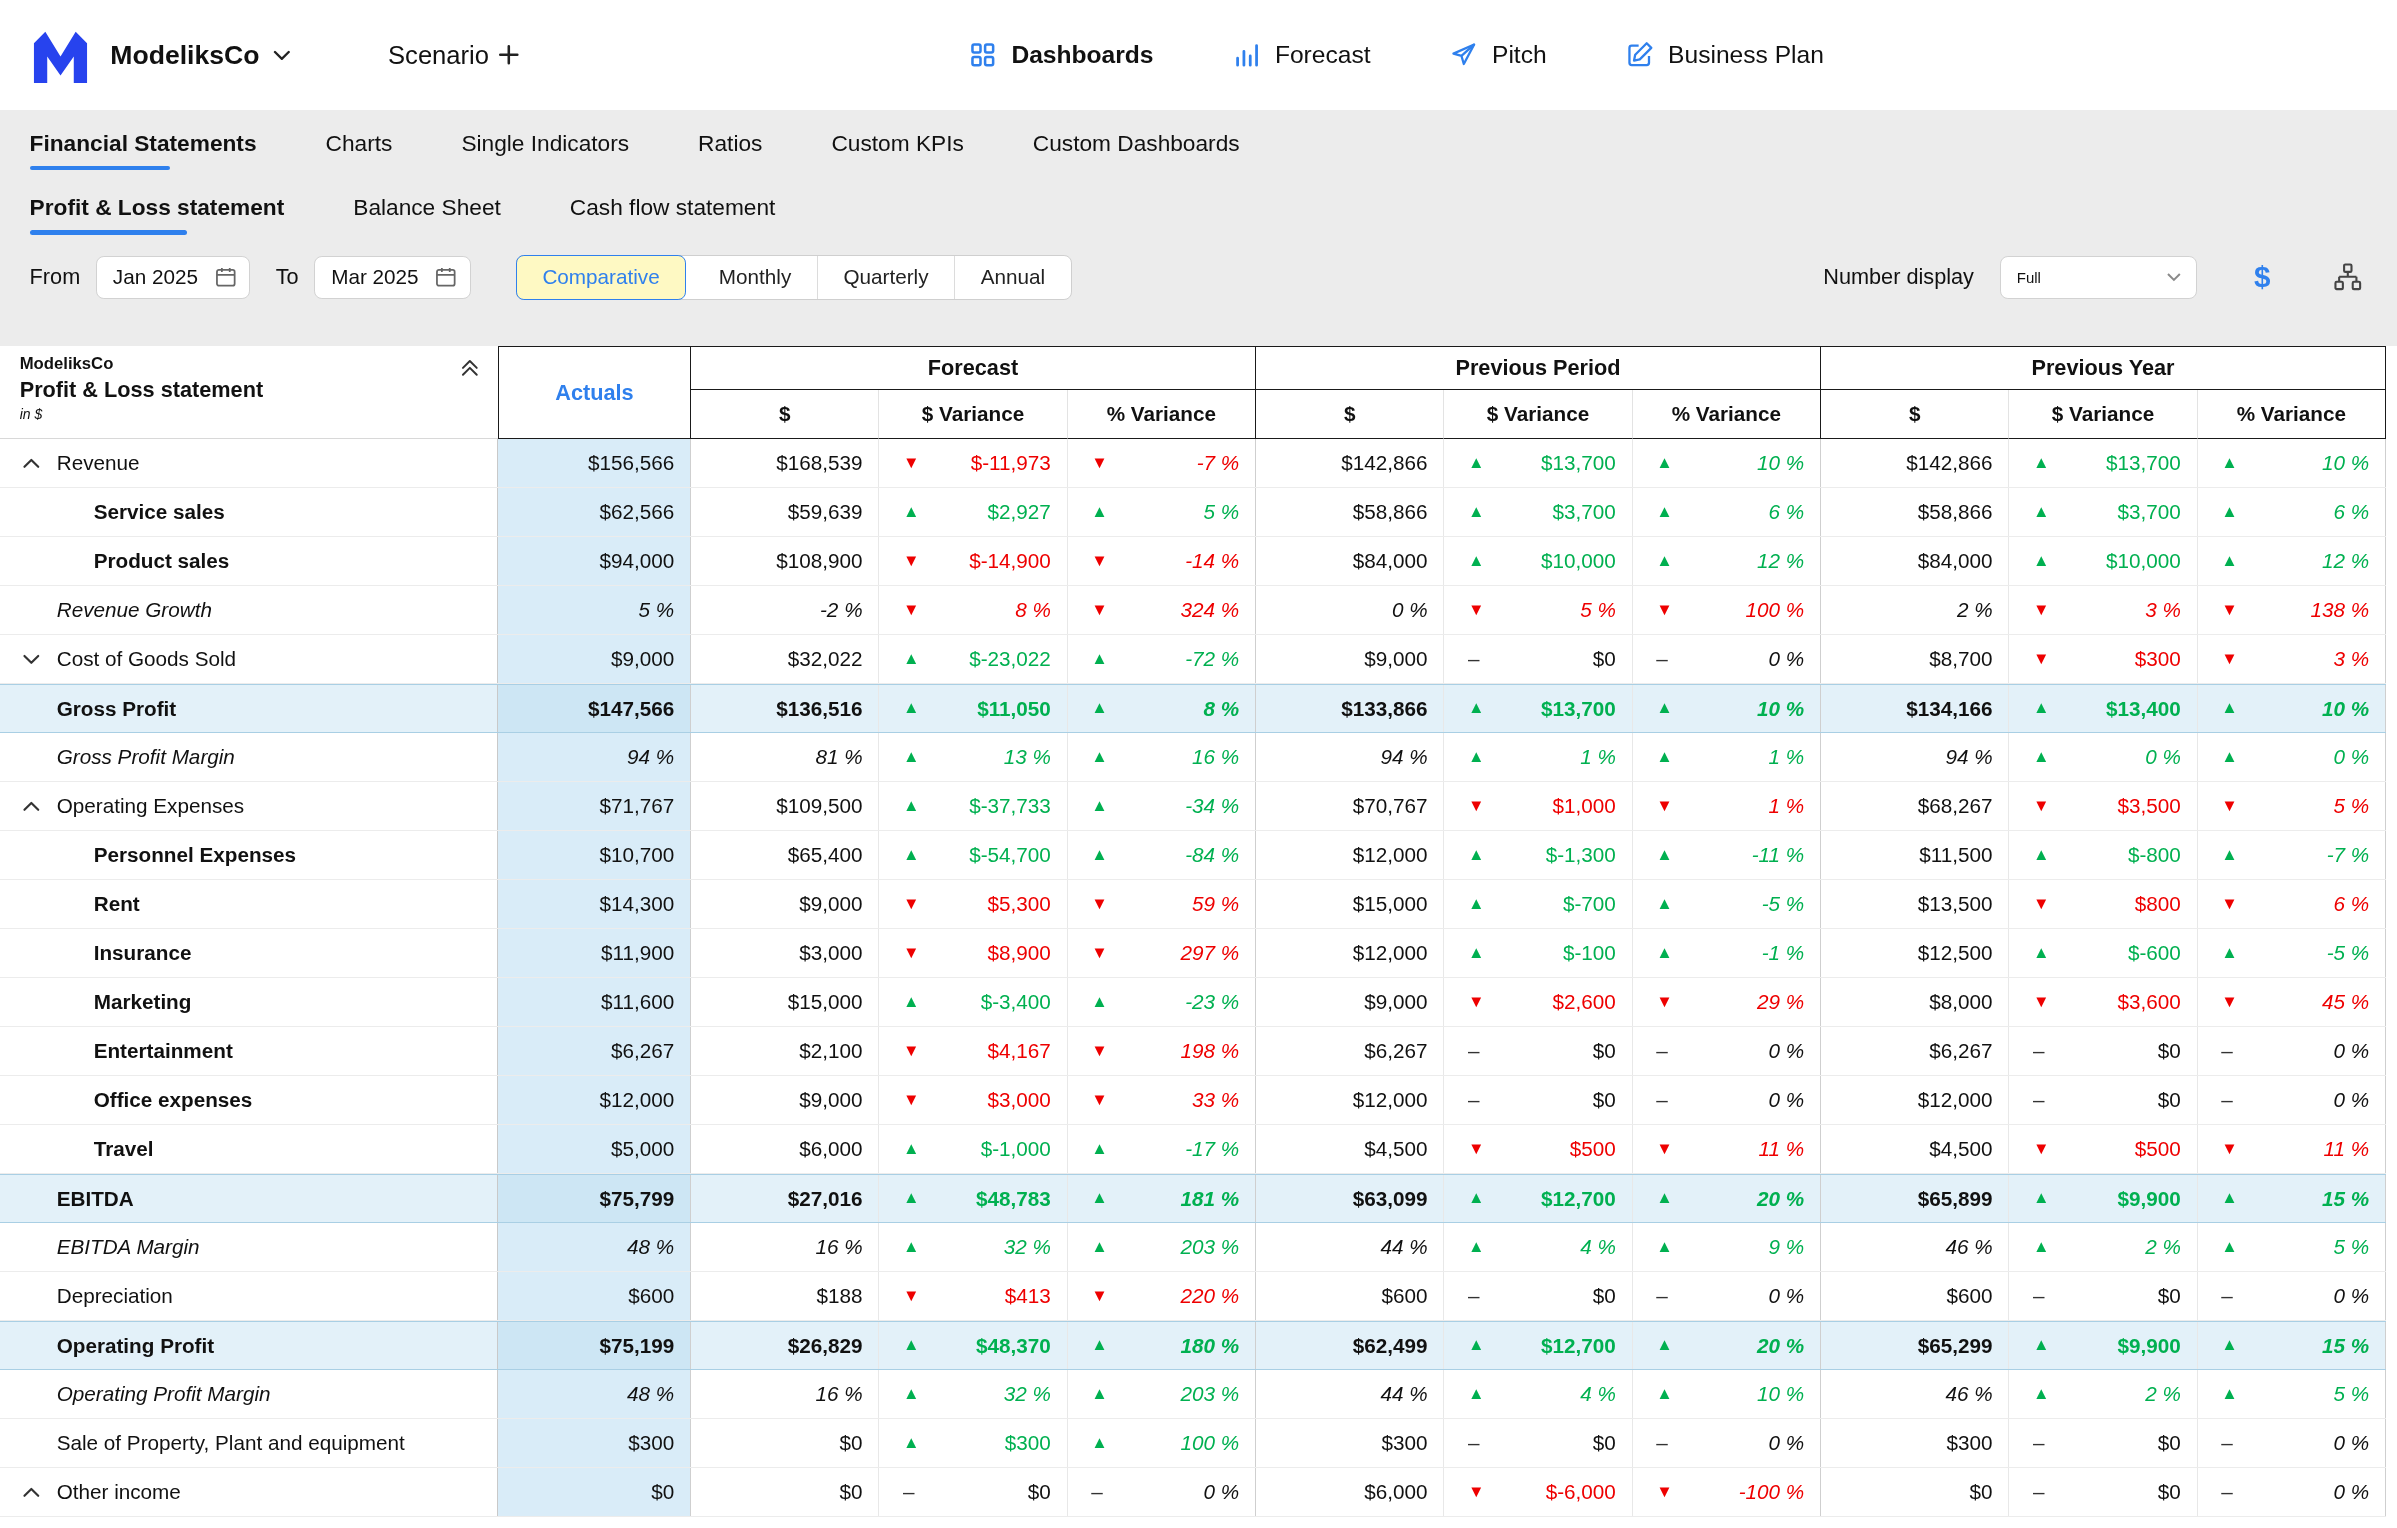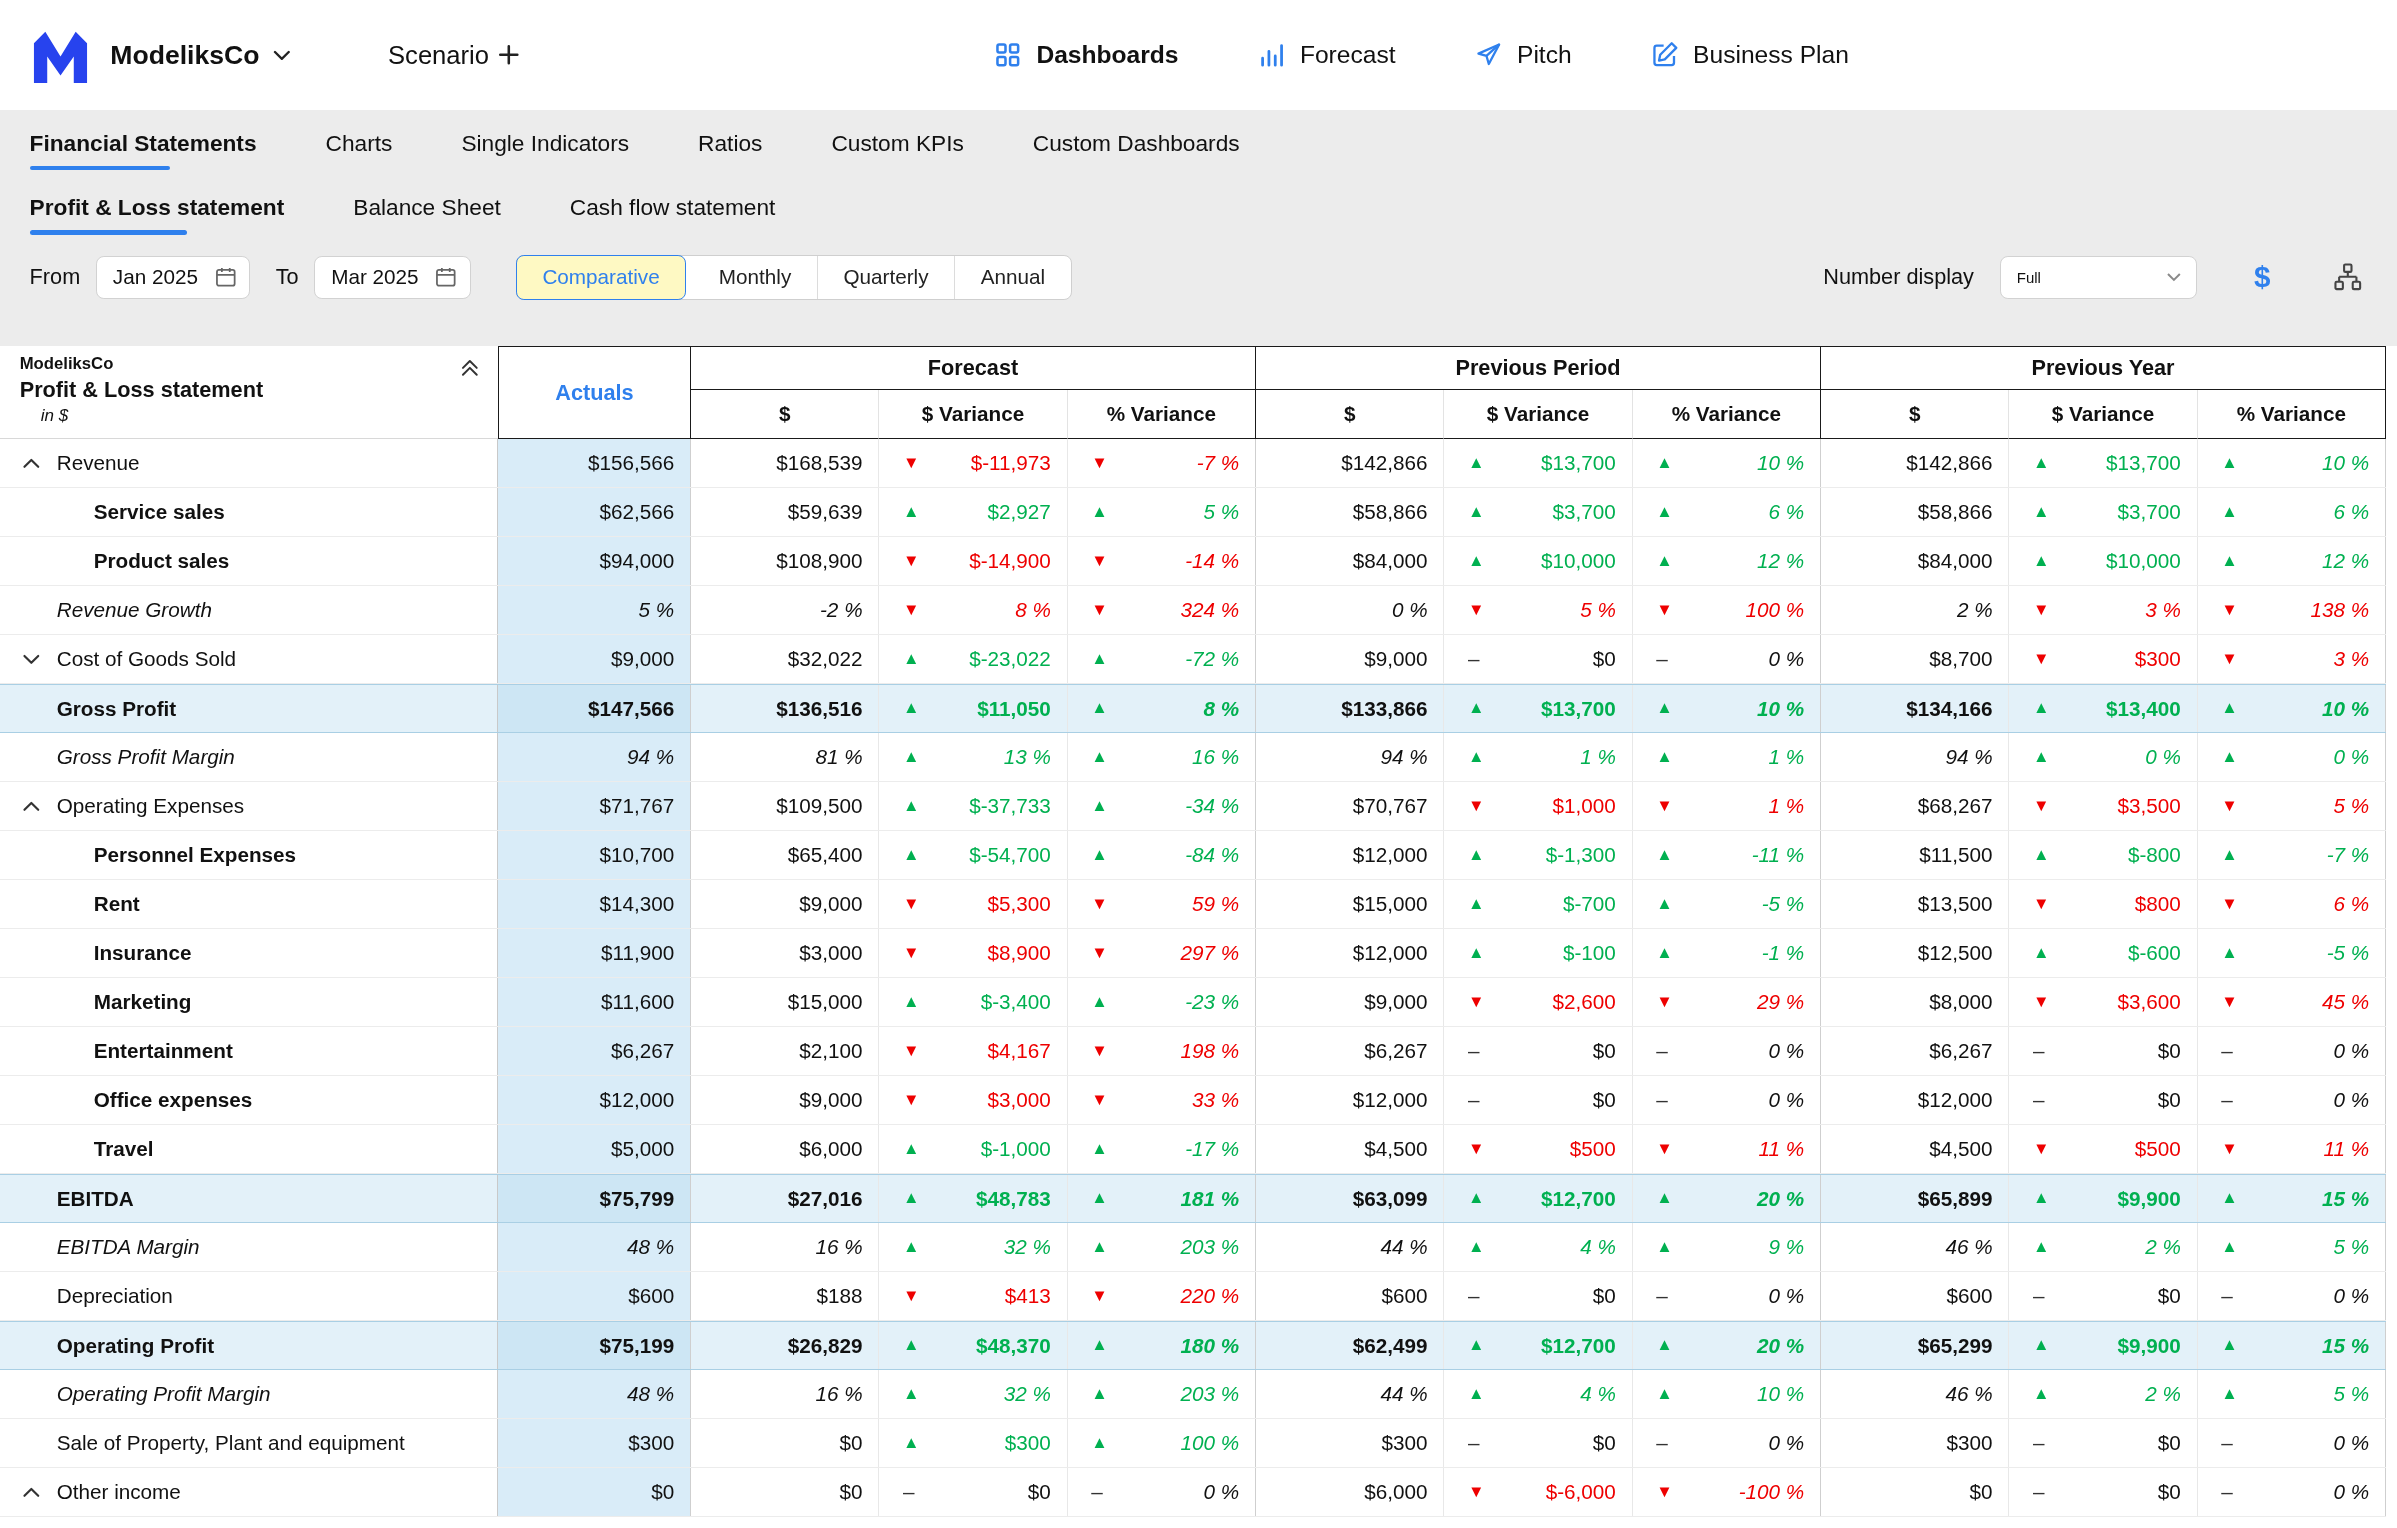--- a/index.html
+++ b/index.html
@@ -10,21 +10,21 @@
 body{margin:0;width:2398px;height:1529px;overflow:hidden;background:#fff;color:#111;
      font-family:"Liberation Sans",sans-serif;}
 .icn{display:inline-flex;align-items:center;}
 
 
 .topbar{height:110px;display:flex;align-items:center;padding:0 29.6px;background:#fff;position:relative;}
 .logo{display:inline-flex;margin-right:19.7px;cursor:pointer;}
 .company{font-size:26.6px;font-weight:700;display:flex;align-items:center;gap:13.8px;cursor:pointer;}
 .scenario{margin-left:97px;font-size:25.6px;display:flex;align-items:center;gap:7px;}
 .plus{cursor:pointer;}
-.mainnav{position:absolute;left:994px;display:flex;align-items:center;gap:79px;}
+.mainnav{position:absolute;left:969px;display:flex;align-items:center;gap:79px;}
 .nav-item{display:flex;align-items:center;gap:14.8px;font-size:24.6px;cursor:pointer;white-space:nowrap;}
 .nav-item.active{font-weight:700;}
 
 
 .band{background:#ececec;height:236px;}
 .tabs{display:flex;gap:69px;padding:0 29.6px;}
 .tabs1{padding-top:19.7px;}
 .tabs2{padding-top:23.6px;}
 .tab{font-size:22.7px;display:flex;flex-direction:column;cursor:pointer;white-space:nowrap;}
 .tab::after{content:"";height:4.9px;border-radius:3px;margin-top:8.9px;width:62%;background:transparent;}
@@ -50,21 +50,21 @@
 .dollar-btn{color:var(--accent);font-size:29.6px;font-weight:700;margin:0 63px 0 57px;cursor:pointer;}
 .hier{cursor:pointer;}
 
 
 .table{width:2386px;}
 .thead,.trow{display:grid;grid-template-columns:498px 193px repeat(9,1fr);}
 .thead{grid-template-rows:44px 49px;background:#fff;}
 .panel{grid-area:1/1/3/2;position:relative;padding:7.9px 15.8px 0 19.7px;border-bottom:1px solid #d8d8d8;}
 .p-co{font-size:16.7px;font-weight:700;}
 .p-title{font-size:21.7px;font-weight:700;margin-top:3px;}
-.p-unit{font-size:17px;font-style:italic;margin-top:3px;margin-left:21px;}
+.p-unit{font-size:14px;font-style:italic;margin-top:3px;}
 .collapse-btn{position:absolute;top:11.8px;right:17.7px;cursor:pointer;}
 .ahead{grid-area:1/2/3/3;display:flex;align-items:center;justify-content:center;color:var(--accent);
        font-weight:700;font-size:21.7px;border:1px solid #1a1a1a;cursor:pointer;}
 .ghead{display:flex;align-items:center;justify-content:center;font-weight:700;font-size:21.7px;
        border-top:1px solid #1a1a1a;border-bottom:1px solid #1a1a1a;border-right:1px solid #1a1a1a;}
 .g1{grid-area:1/3/2/6}.g2{grid-area:1/6/2/9}.g3{grid-area:1/9/2/12}
 .sh{grid-row:2;display:flex;align-items:center;justify-content:center;font-weight:700;font-size:20.7px;
     border-bottom:1px solid #1a1a1a;border-right:1px solid #e3e3e3;}
 .sh.gend{border-right:1px solid #1a1a1a;}
 .c3{grid-column:3}.c4{grid-column:4}.c5{grid-column:5}.c6{grid-column:6}.c7{grid-column:7}

